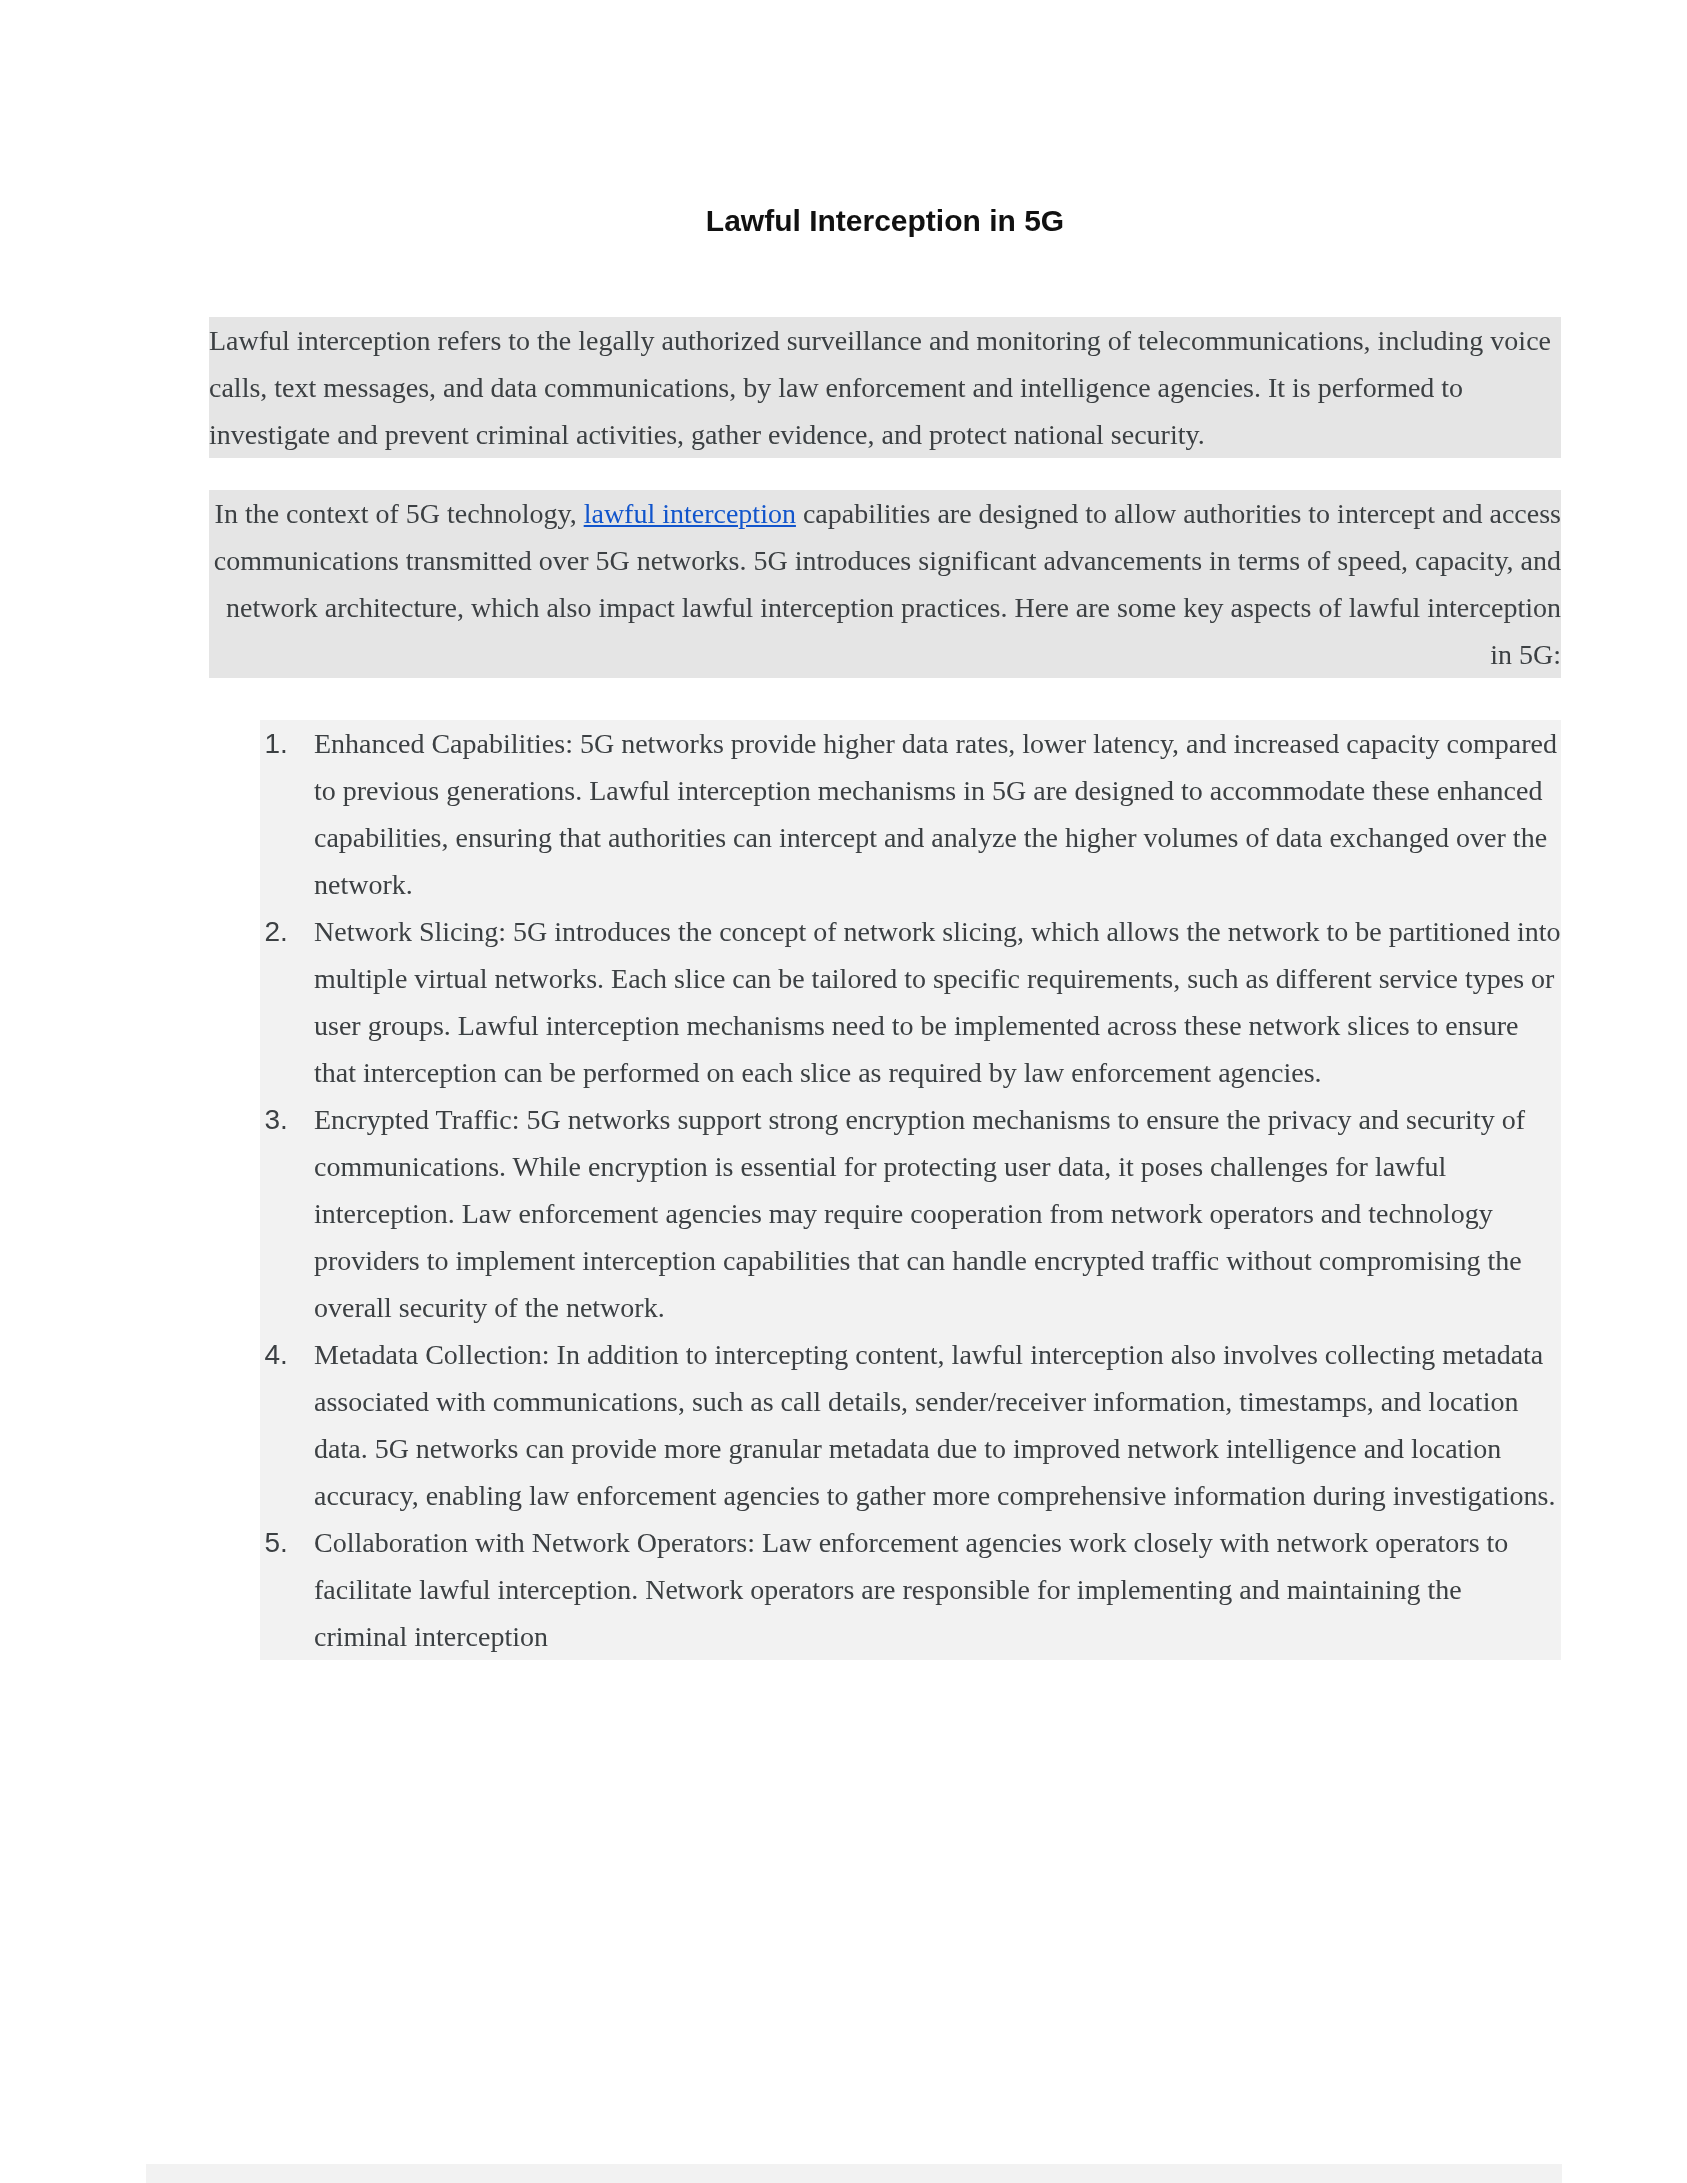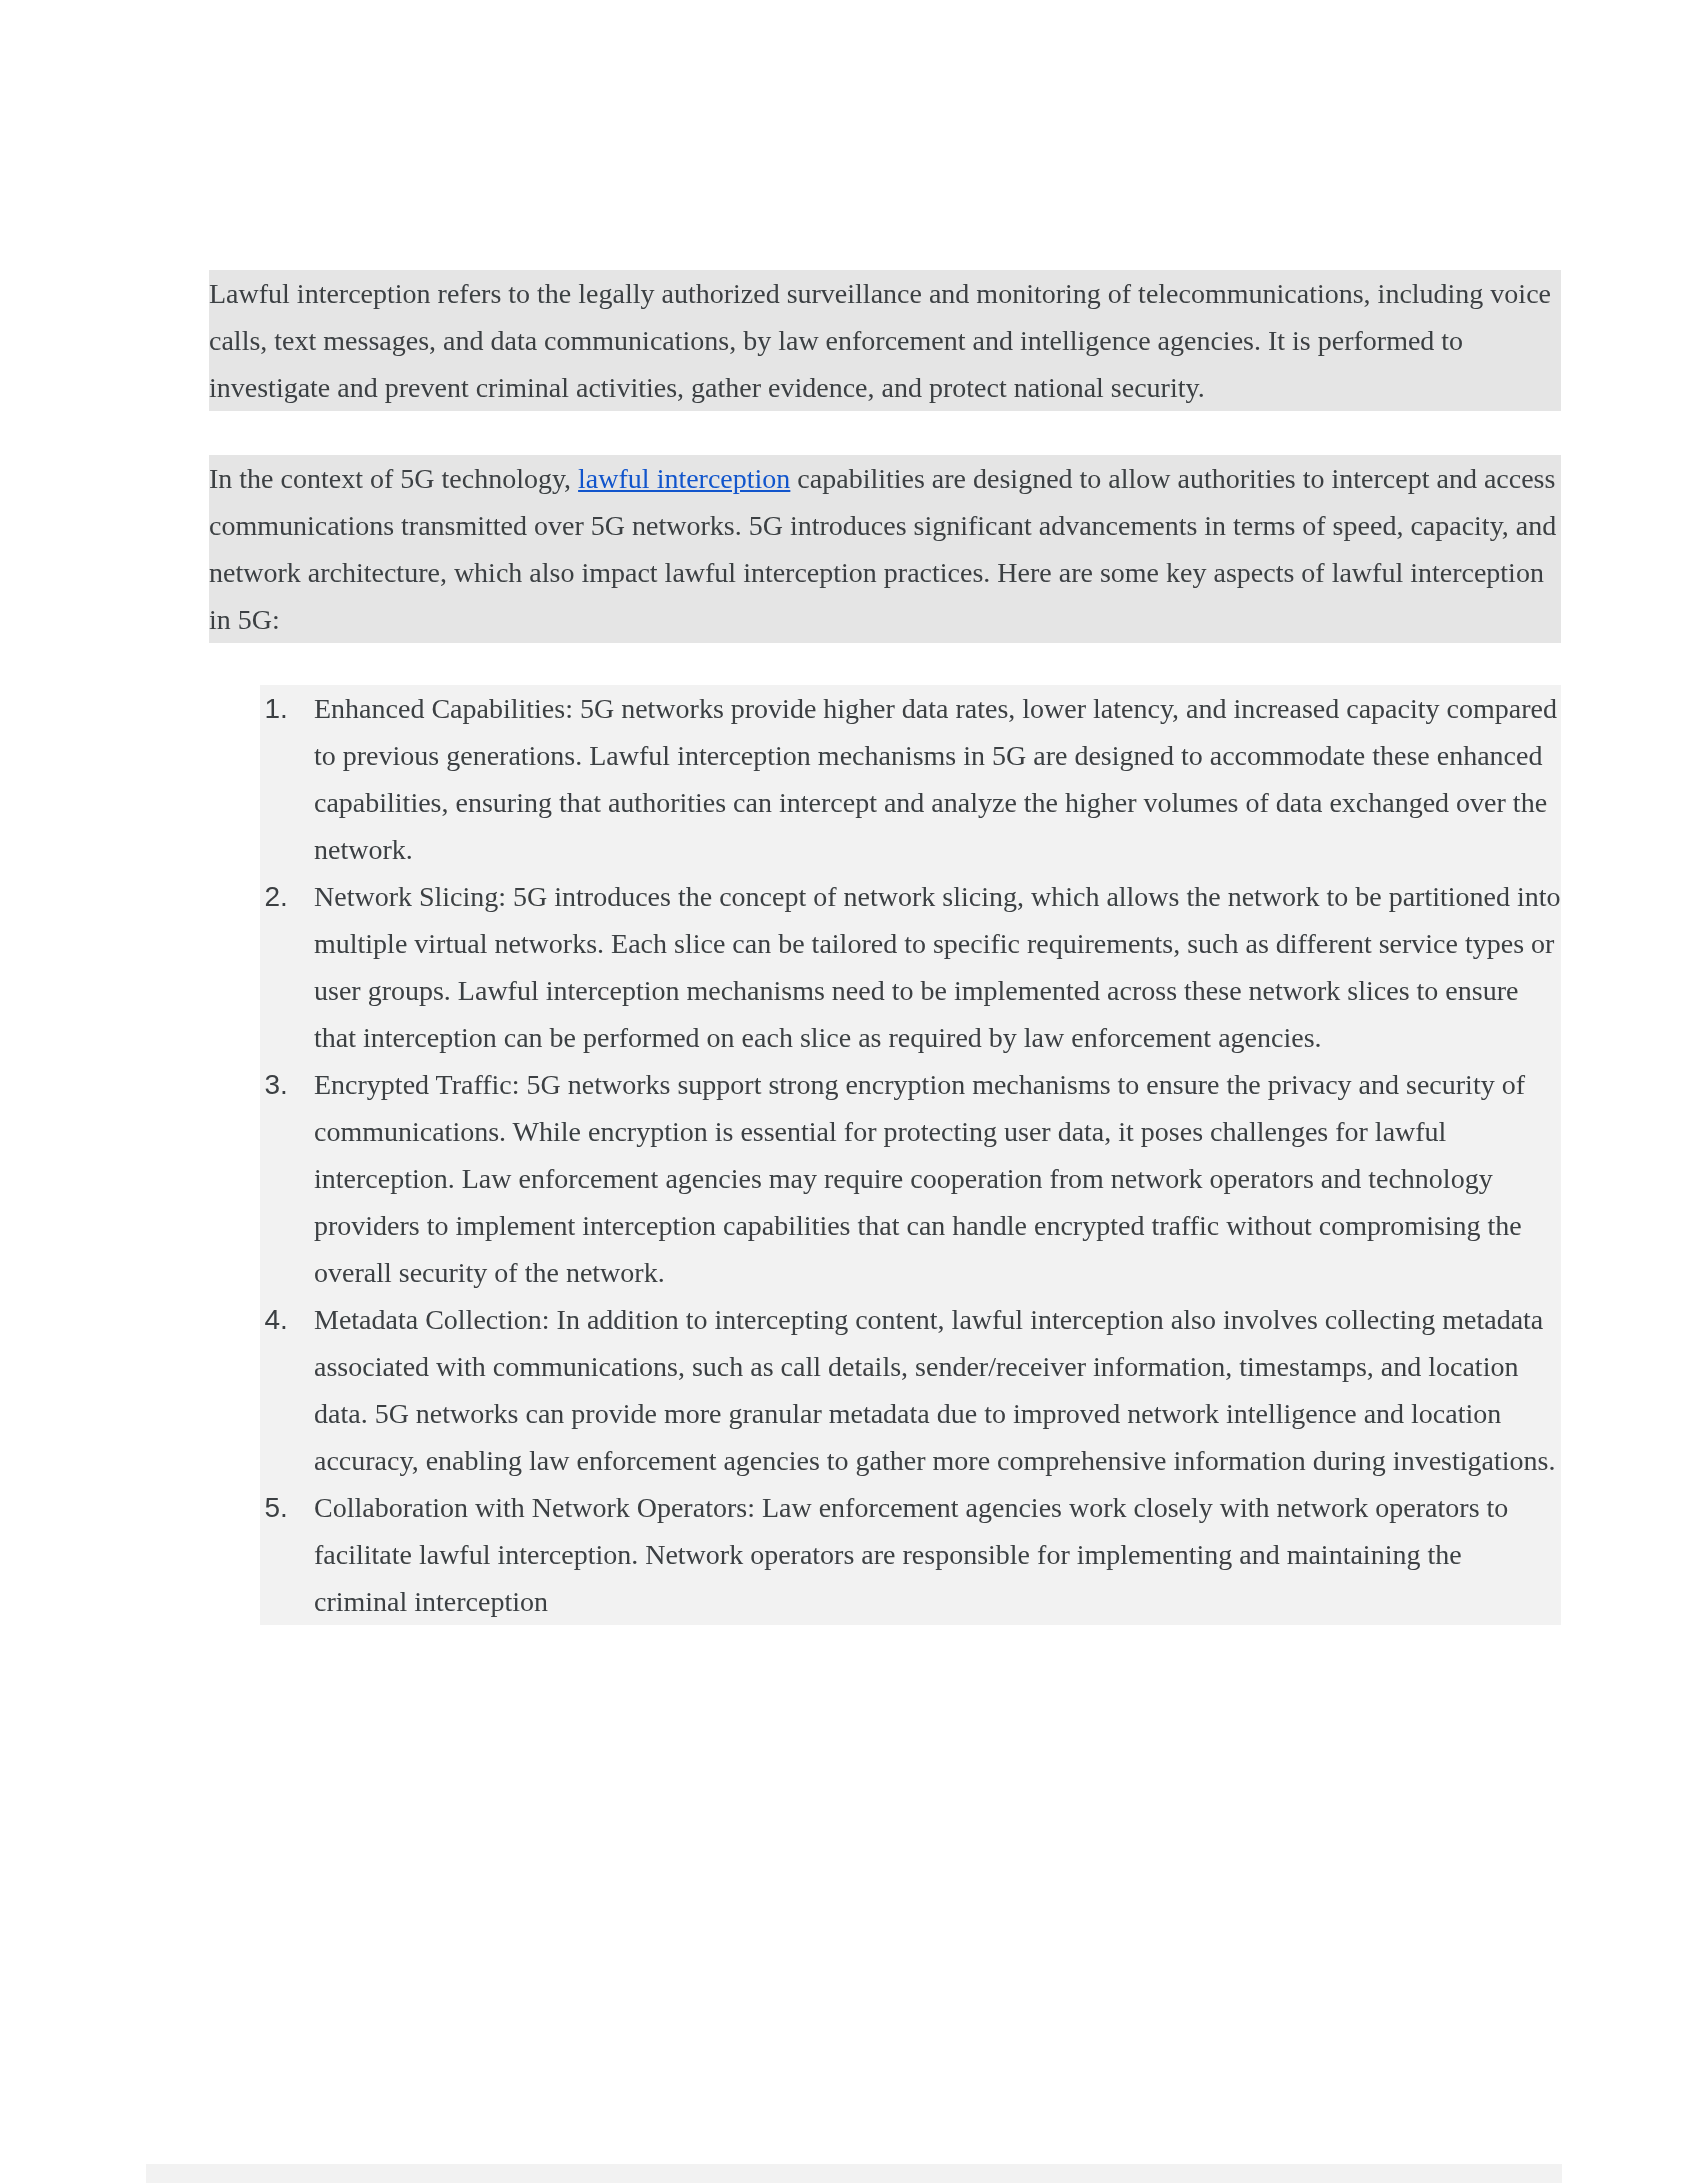--- a/index.html
+++ b/index.html
@@ -32,21 +32,21 @@
     line-height: 47px;
     color: #111111;
     margin: 0;
   }
   .para {
     margin: 0;
     background: #e5e5e5;
     font-family: Liberation Serif, serif;
   }
   .para.p1 { margin-top: 73px; }
-  .para.p2 { margin-top: 44px; }
+  .para.p2 { margin-top: 32px; text-align: right; }
   .doc-link {
     color: #1155cc;
     text-decoration: underline;
     cursor: pointer;
   }
   .doc-list {
     margin: 42px 0 0 51px;
     padding: 0;
     background: #f2f2f2;
   }
@@ -71,20 +71,21 @@
     height: 19px;
     background: #f2f2f2;
   }
 </style>
 </head>
 <body>
 
 <div class="page">
   <div class="content">
 
+    <h1 class="doc-title">Lawful Interception in 5G</h1>
 
     <p class="para p1"><span>Lawful interception refers to the legally authorized surveillance and monitoring of telecommunications, including voice calls, text messages, and data communications, by law enforcement and intelligence agencies. It is performed to investigate and prevent criminal activities, gather evidence, and protect national security.</span></p>
 
     <p class="para p2"><span>In the context of 5G technology, </span><a class="doc-link">lawful interception</a><span> capabilities are designed to allow authorities to intercept and access communications transmitted over 5G networks. 5G introduces significant advancements in terms of speed, capacity, and network architecture, which also impact lawful interception practices. Here are some key aspects of lawful interception in 5G:</span></p>
 
     <div class="doc-list">
 
       <div class="li">
         <span class="li-num">1.</span>
         <span class="li-text">Enhanced Capabilities: 5G networks provide higher data rates, lower latency, and increased capacity compared to previous generations. Lawful interception mechanisms in 5G are designed to accommodate these enhanced capabilities, ensuring that authorities can intercept and analyze the higher volumes of data exchanged over the network.</span>

